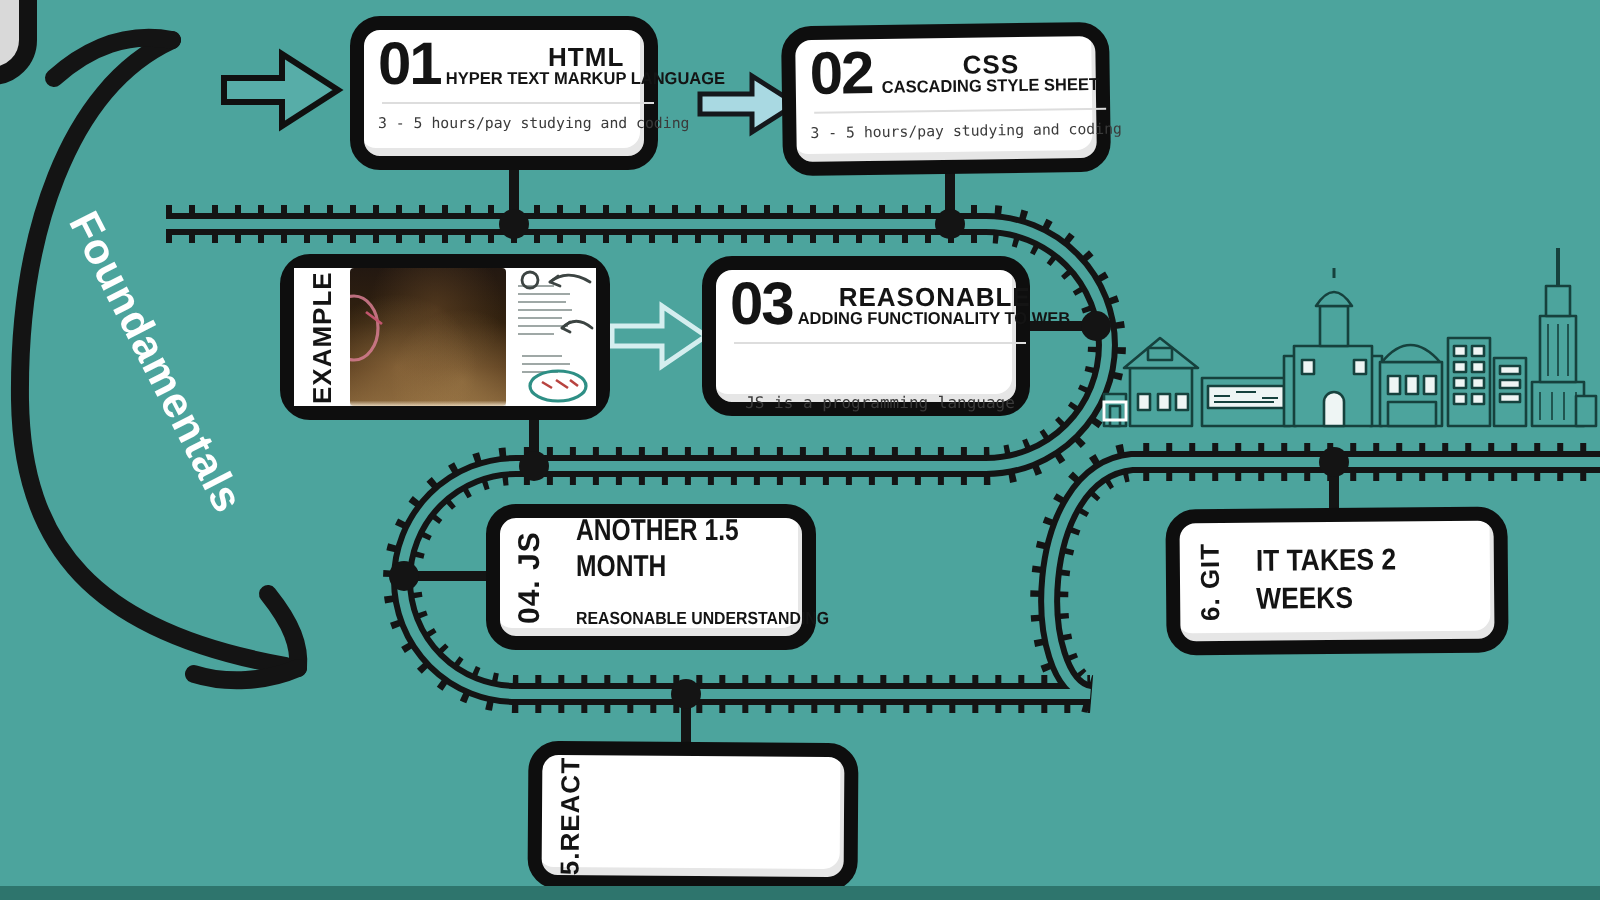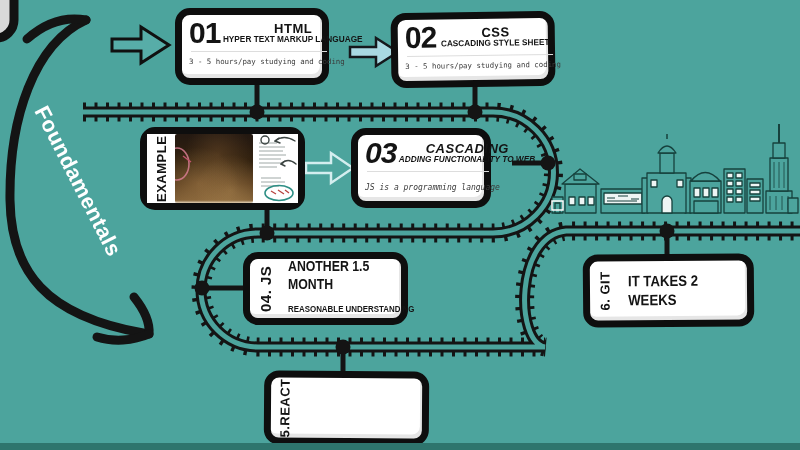--- a/index.html
+++ b/index.html
@@ -38,21 +38,21 @@
     font-weight:bold;text-align:center;letter-spacing:.5px;
     display:flex;align-items:center;justify-content:center;
     padding:0 1px;white-space:nowrap;
   }
   .vcontent{flex:1;display:flex;flex-direction:column;justify-content:flex-end;padding:4px 4px 4px 8px;}
   .bigline{font-weight:bold;font-size:15px;line-height:1.25;transform:scaleX(.82);transform-origin:left center;white-space:normal;}
   .smallline{font-weight:bold;font-size:8.8px;margin-top:10px;transform:scaleX(.9);transform-origin:left center;white-space:nowrap;}
 
   #box01{left:175px;top:8px;width:154px;height:77px;}
   #box02{left:391px;top:12px;width:164px;height:75px;transform:rotate(-0.8deg);}
-  #box03{left:351px;top:128px;width:140px;height:80px;font-style:italic;}
+  #box03{left:351px;top:128px;width:164px;height:80px;}
   #box04{left:243px;top:252px;width:165px;height:73px;}
   #box05{left:264px;top:371px;width:165px;height:74px;transform:rotate(0.4deg);}
   #box06{left:583px;top:254px;width:171px;height:73px;transform:rotate(-0.5deg);}
   #example{left:140px;top:127px;width:165px;height:83px;}
 
   #box04 .vlabel{font-size:15px;}
   #box05 .vlabel{font-size:13px;}
   #box06 .vlabel{font-size:13px;}
   #box06 .bigline{transform:scaleX(.88);}
   #box05 .bigline{font-size:15px;}
@@ -205,26 +205,26 @@
       <div class="divider"></div>
       <div class="note">3 - 5 hours/pay studying and coding</div>
     </div>
   </div>
 
   <div class="card stepcard" id="box03">
     <div class="inner">
       <div class="head">
         <div class="bignum">03</div>
         <div class="titles">
-          <div class="title">CASCADING</div>
+          <div class="title">REASONABLE</div>
           <div class="subtitle">ADDING FUNCTIONALITY TO WEB</div>
         </div>
       </div>
       <div class="divider"></div>
-      <div class="note" style="margin-top:11px;font-size:8px;">JS is a programming language</div>
+      <div class="note" style="margin-top:25px;font-size:8px;">JS is a programming language</div>
     </div>
   </div>
 
   <div class="card" id="example">
     <div class="inner">
       <div class="vlabel" style="width:26px;">EXAMPLE</div>
       <div class="ex-image">
         <svg width="78" height="69" viewBox="0 0 78 69">
           <ellipse cx="2" cy="30" rx="12" ry="16" fill="none" stroke="#D77C92" stroke-width="1.6" opacity=".85"></ellipse>
           <path d="M8 22 l8 6" stroke="#c2556e" stroke-width="1.4"></path>

